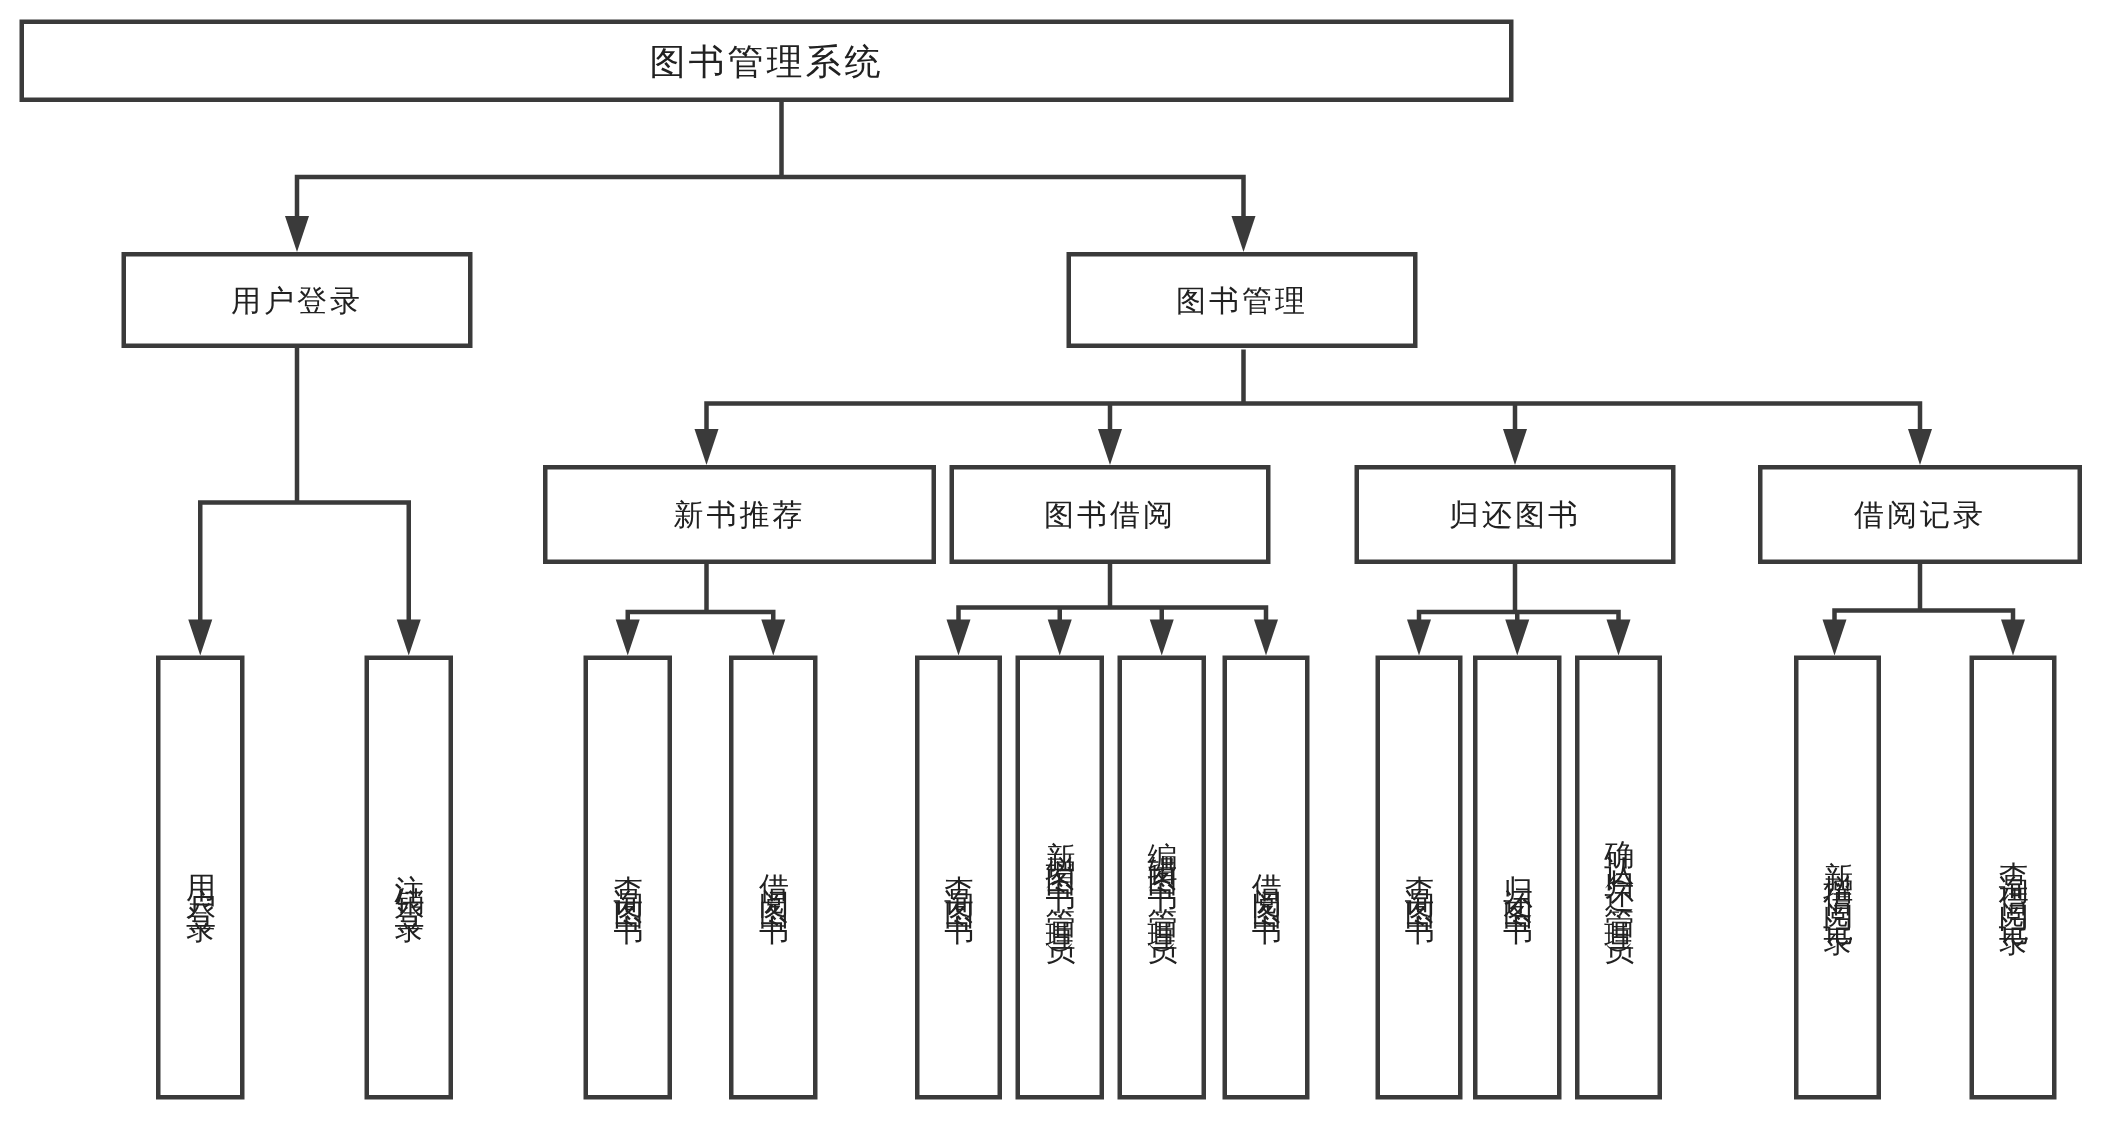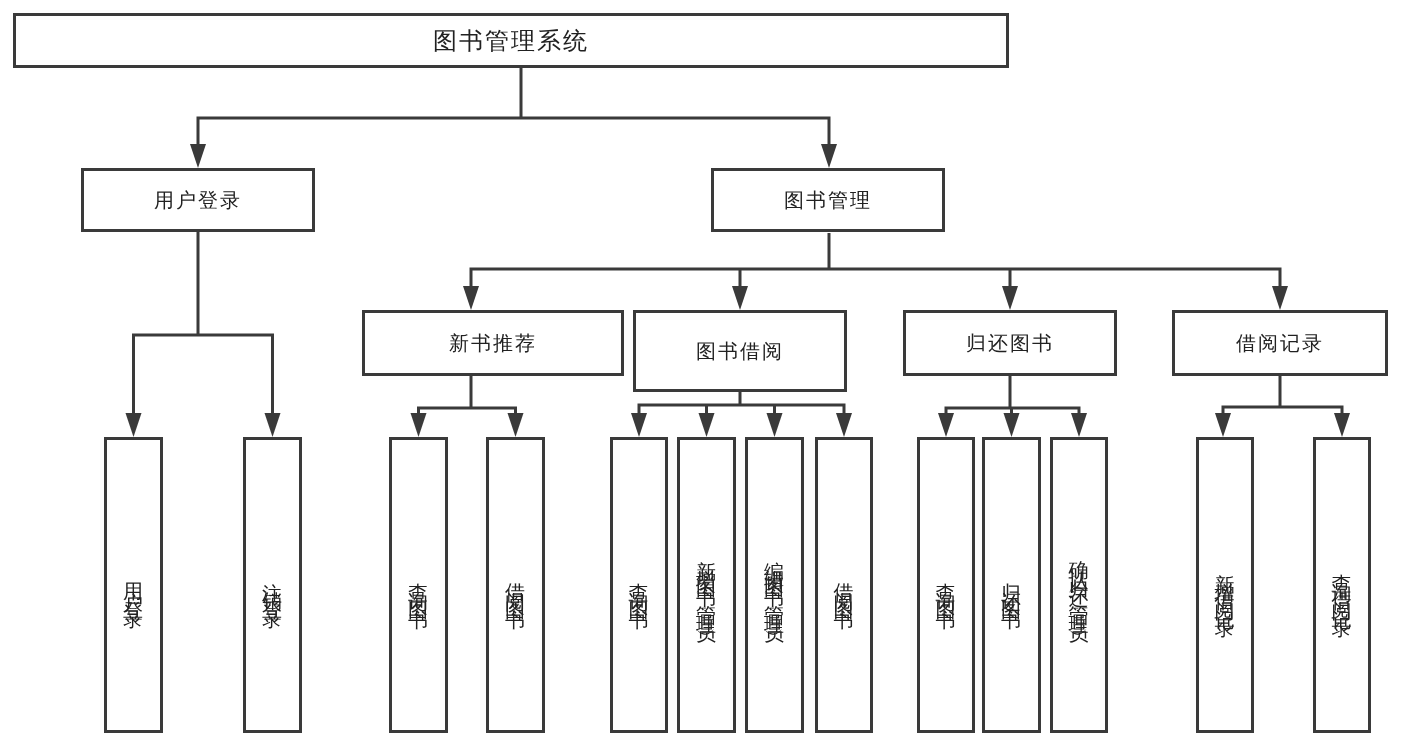--- a/index.html
+++ b/index.html
@@ -99,21 +99,21 @@
   <div class="node branch" style="left:81px;top:168px;width:234px;height:64px">
     <span class="lbl">用户登录</span>
   </div>
   <div class="node branch" style="left:711px;top:168px;width:234px;height:64px">
     <span class="lbl">图书管理</span>
   </div>
 
   <div class="node branch" style="left:362px;top:310px;width:262px;height:66px">
     <span class="lbl">新书推荐</span>
   </div>
-  <div class="node branch" style="left:633px;top:310px;width:214px;height:82px">
+  <div class="node branch" style="left:633px;top:310px;width:214px;height:66px">
     <span class="lbl">图书借阅</span>
   </div>
   <div class="node branch" style="left:903px;top:310px;width:214px;height:66px">
     <span class="lbl">归还图书</span>
   </div>
   <div class="node branch" style="left:1172px;top:310px;width:216px;height:66px">
     <span class="lbl">借阅记录</span>
   </div>
 
   <div class="node leaf" style="left:104px;top:437px;width:59px;height:296px">

